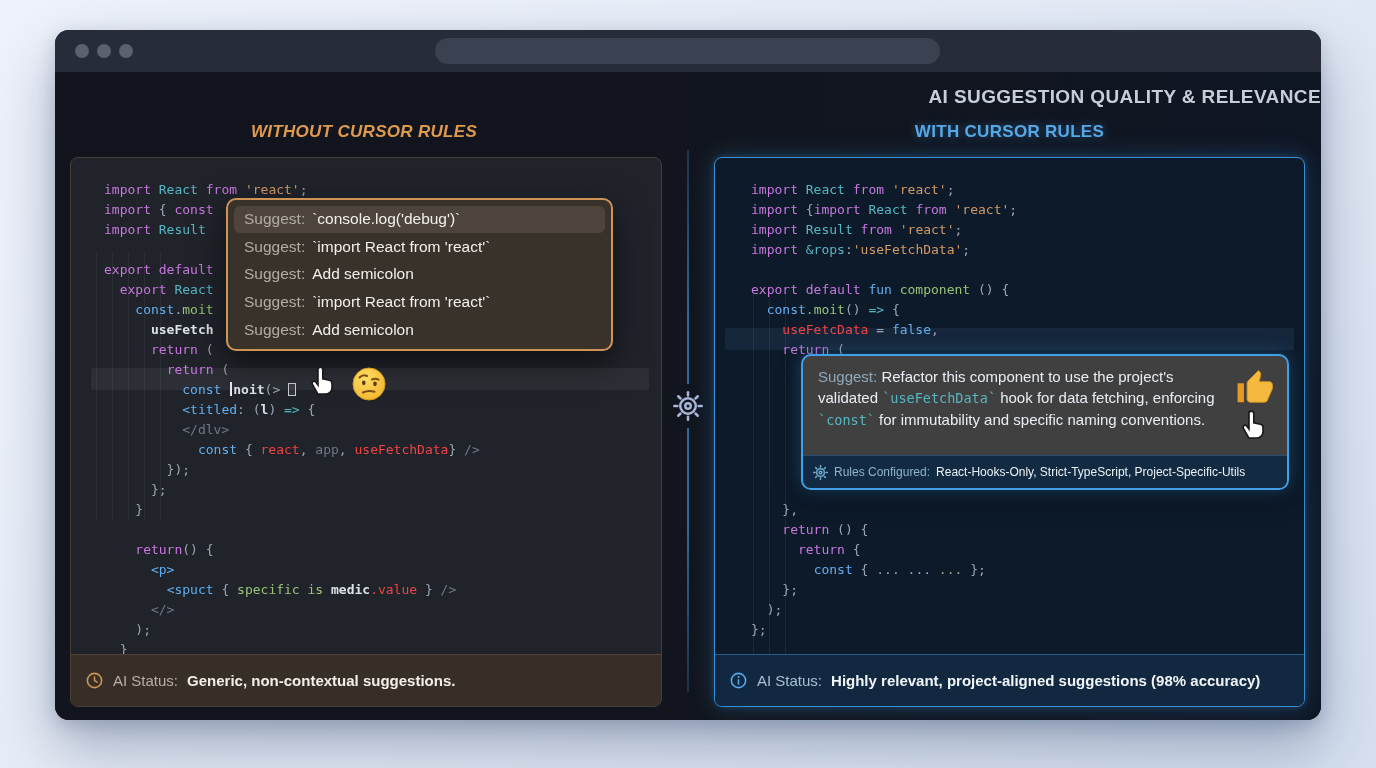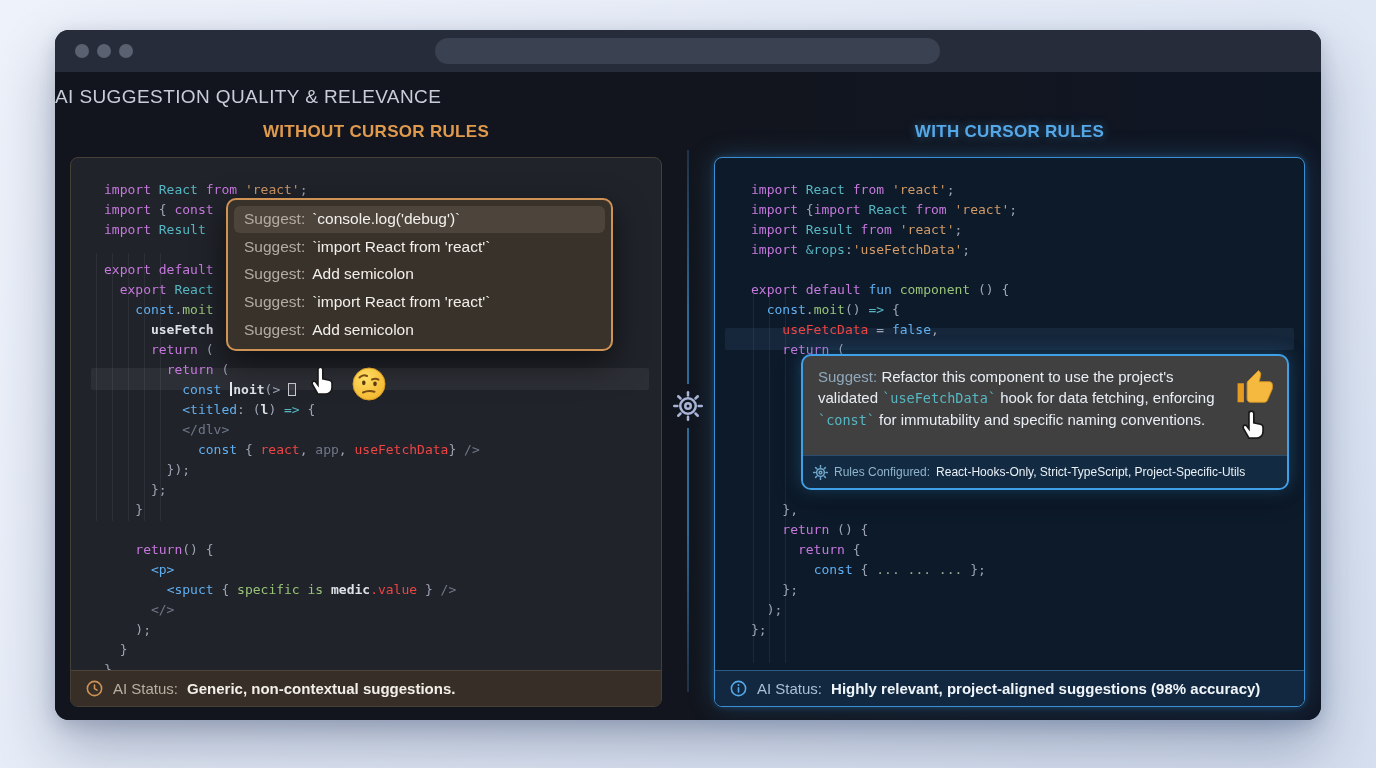--- a/index.html
+++ b/index.html
@@ -22,25 +22,25 @@
   .urlpill {
     position:absolute; left:380px; top:8px; width:505px; height:26px;
     background:#3a4150; border-radius:13px;
   }
   .content {
     position:relative; height:648px;
     background:linear-gradient(90deg,#12151d 0%,#12151d 50%,#0f1624 100%);
     border-radius:0 0 14px 14px;
   }
   .main-heading {
-    position:absolute; left:0; right:0; top:14px; text-align:left;
-    color:#c7cdd9; font-size:19px; font-weight:400; letter-spacing:.4px;
+    position:absolute; left:0; right:0; top:14px; text-align:right;
+    color:#c7cdd9; font-size:19px; font-weight:700; letter-spacing:.4px;
   }
   .col-label { position:absolute; top:50px; font-size:17px; font-weight:700; letter-spacing:.3px; text-align:center; }
-  .col-label.left  { left:25px;  width:592px; color:#e09a4e; }
+  .col-label.left  { left:13px;  width:592px; color:#e09a4e;font-style:italic; }
   .col-label.right { left:659px; width:591px; color:#55a9e8; text-shadow:0 0 10px rgba(85,169,232,.45); }
 
   
   .divider { position:absolute; left:632px; top:78px; width:2px; height:542px;
     background:linear-gradient(180deg,rgba(70,140,200,.25),#2f6b96 30%,#2f6b96 70%,rgba(70,140,200,.25)); }
   .gear-wrap { position:absolute; left:611px; top:312px; width:44px; height:44px;
     background:#11151e; border-radius:50%; display:flex; align-items:center; justify-content:center; cursor:pointer; }
 
   
   .panel { position:absolute; top:85px; height:550px; border-radius:8px; }
@@ -102,21 +102,21 @@
   }
   .sug-footer .lab { color:#8fb3cc; }
   .sug-footer .val { color:#eaf1f7; }
   .thumb { position:absolute; right:13px; top:13px; }
   .pointer-right { position:absolute; right:20px; top:52px; z-index:3; }
   .pointer-left { position:absolute; left:235px; top:206px; z-index:3; }
   .face { position:absolute; left:280px; top:208px; }
 
   
   .statusbar {
-    position:absolute; left:0; right:0; bottom:0; height:36px;
+    position:absolute; left:0; right:0; bottom:0; height:52px;
     display:flex; align-items:center; gap:9px; padding:0 14px;
     font-size:15px; border-radius:0 0 7px 7px; white-space:nowrap;
   }
   .panel.left  .statusbar { background:#372f27; border-top:1px solid #4d4337; }
   .panel.right .statusbar { background:#112840; border-top:1px solid #2a5c85; }
   .statusbar .lab { font-weight:400; }
   .panel.left  .statusbar .lab { color:#b8afa2; }
   .panel.right .statusbar .lab { color:#a9bfd4; }
   .statusbar .val { font-weight:700; }
   .panel.left  .statusbar .val { color:#f2eee8; }

